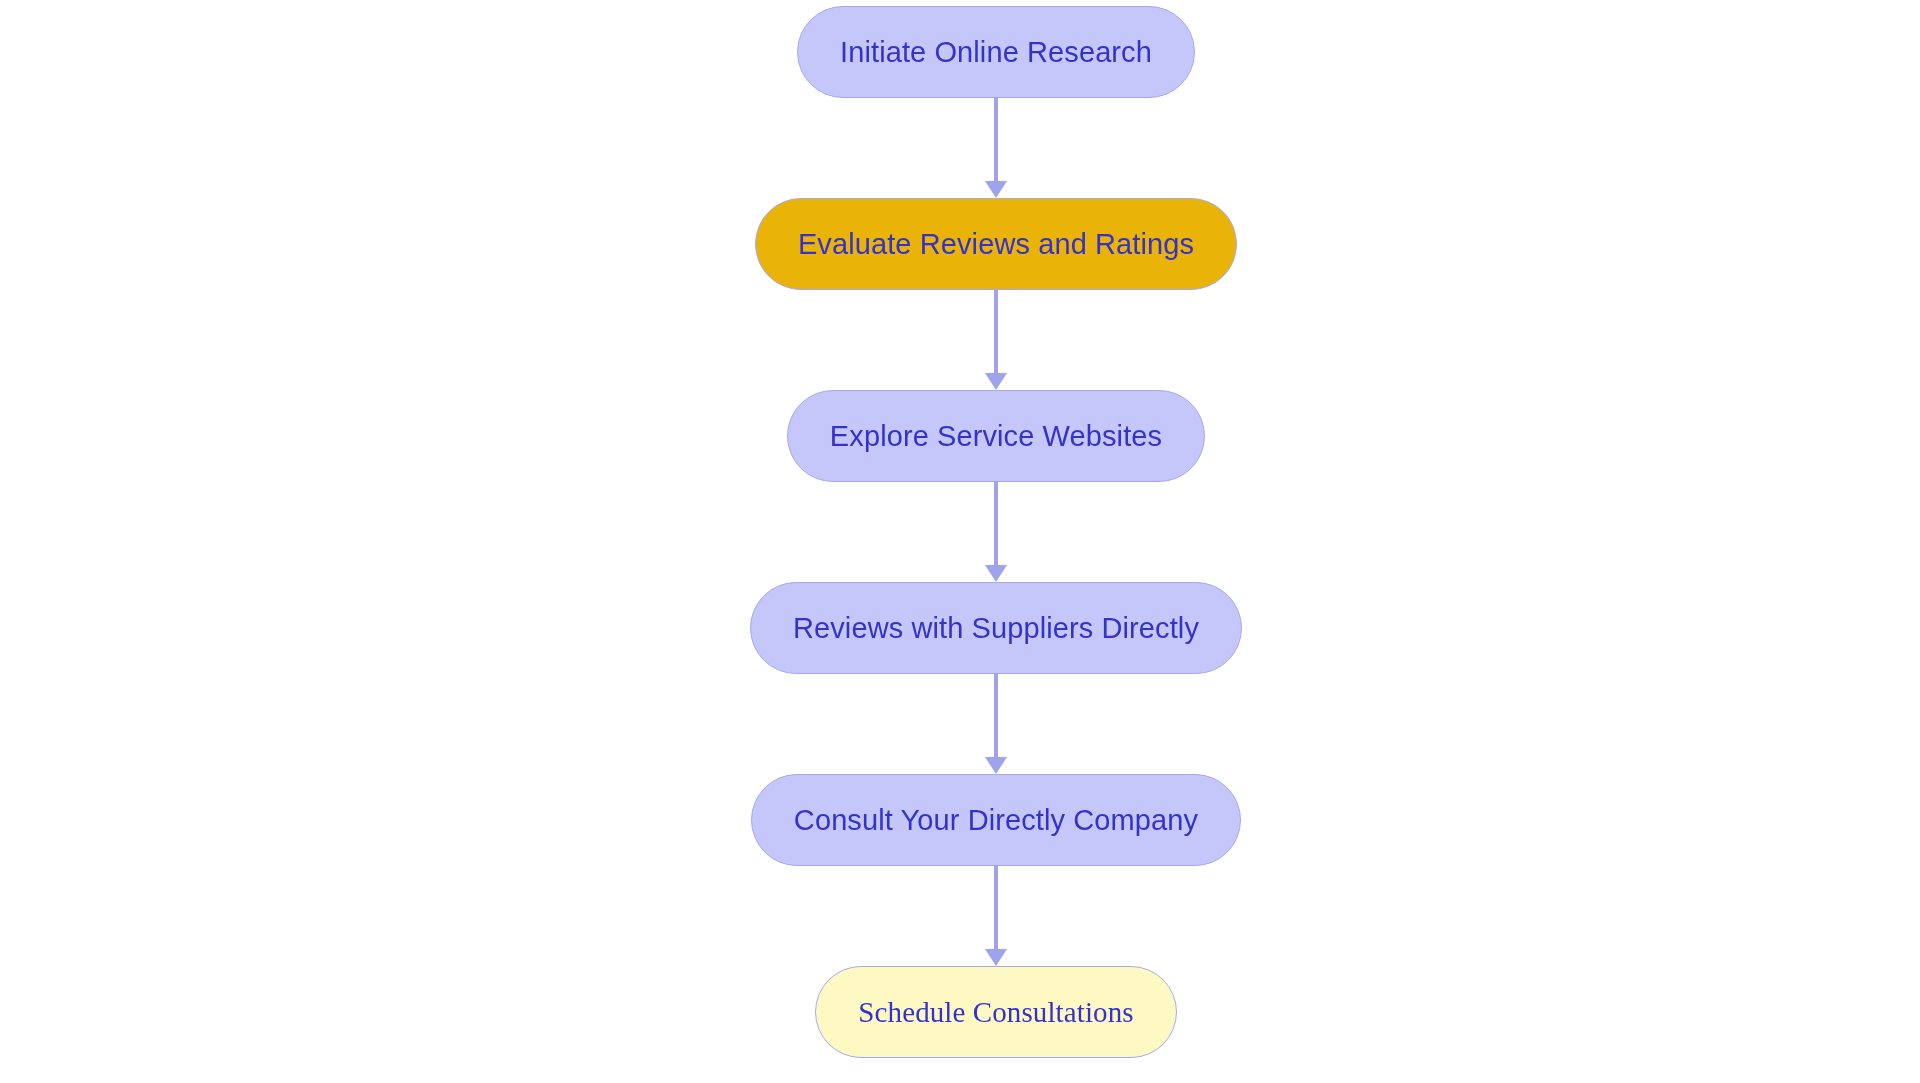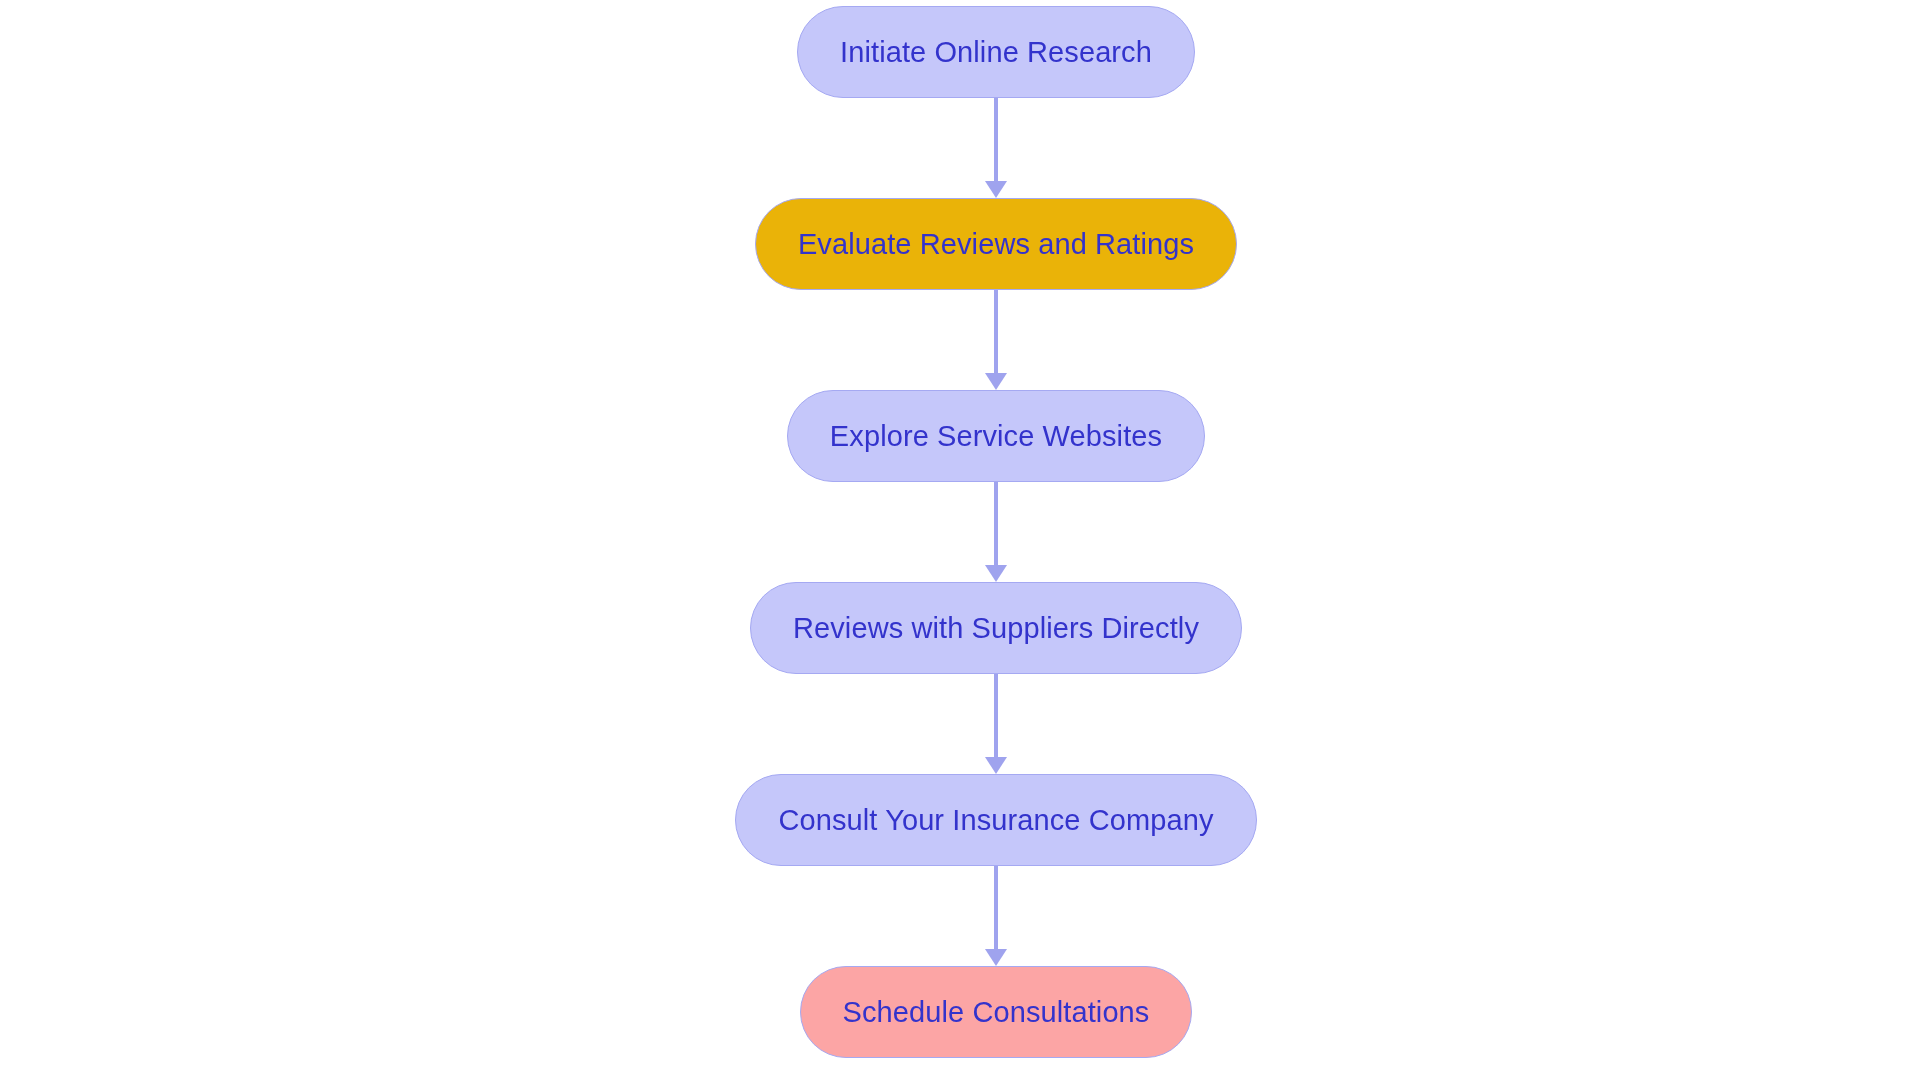--- a/index.html
+++ b/index.html
@@ -119,26 +119,26 @@
     <div class="node" style="background: rgb(197, 199, 250); border-color: rgb(165, 169, 242); color: rgb(51, 51, 204);">
       <span>Reviews with Suppliers Directly</span>
     </div>
 
     <div class="connector">
       <div class="shaft" style="background: rgb(159, 163, 238);"></div>
       <div class="head" style="border-top-color: rgb(159, 163, 238);"></div>
     </div>
 
     <div class="node" style="background: rgb(197, 199, 250); border-color: rgb(165, 169, 242); color: rgb(51, 51, 204);">
-      <span>Consult Your Insurance Company</span>
+      <span>Consult Your Directly Company</span>
     </div>
 
     <div class="connector">
       <div class="shaft" style="background: rgb(159, 163, 238);"></div>
       <div class="head" style="border-top-color: rgb(159, 163, 238);"></div>
     </div>
 
-    <div class="node" style="background: #fca5a5; border-color: rgb(165, 169, 242); color: rgb(51, 51, 204);">
+    <div class="node" style="background: #fef9c3; border-color: rgb(165, 169, 242); color: rgb(51, 51, 204); font-family: Liberation Serif, serif;">
       <span>Schedule Consultations</span>
     </div>
 
   </div>
 </div>
 
 </body></html>

